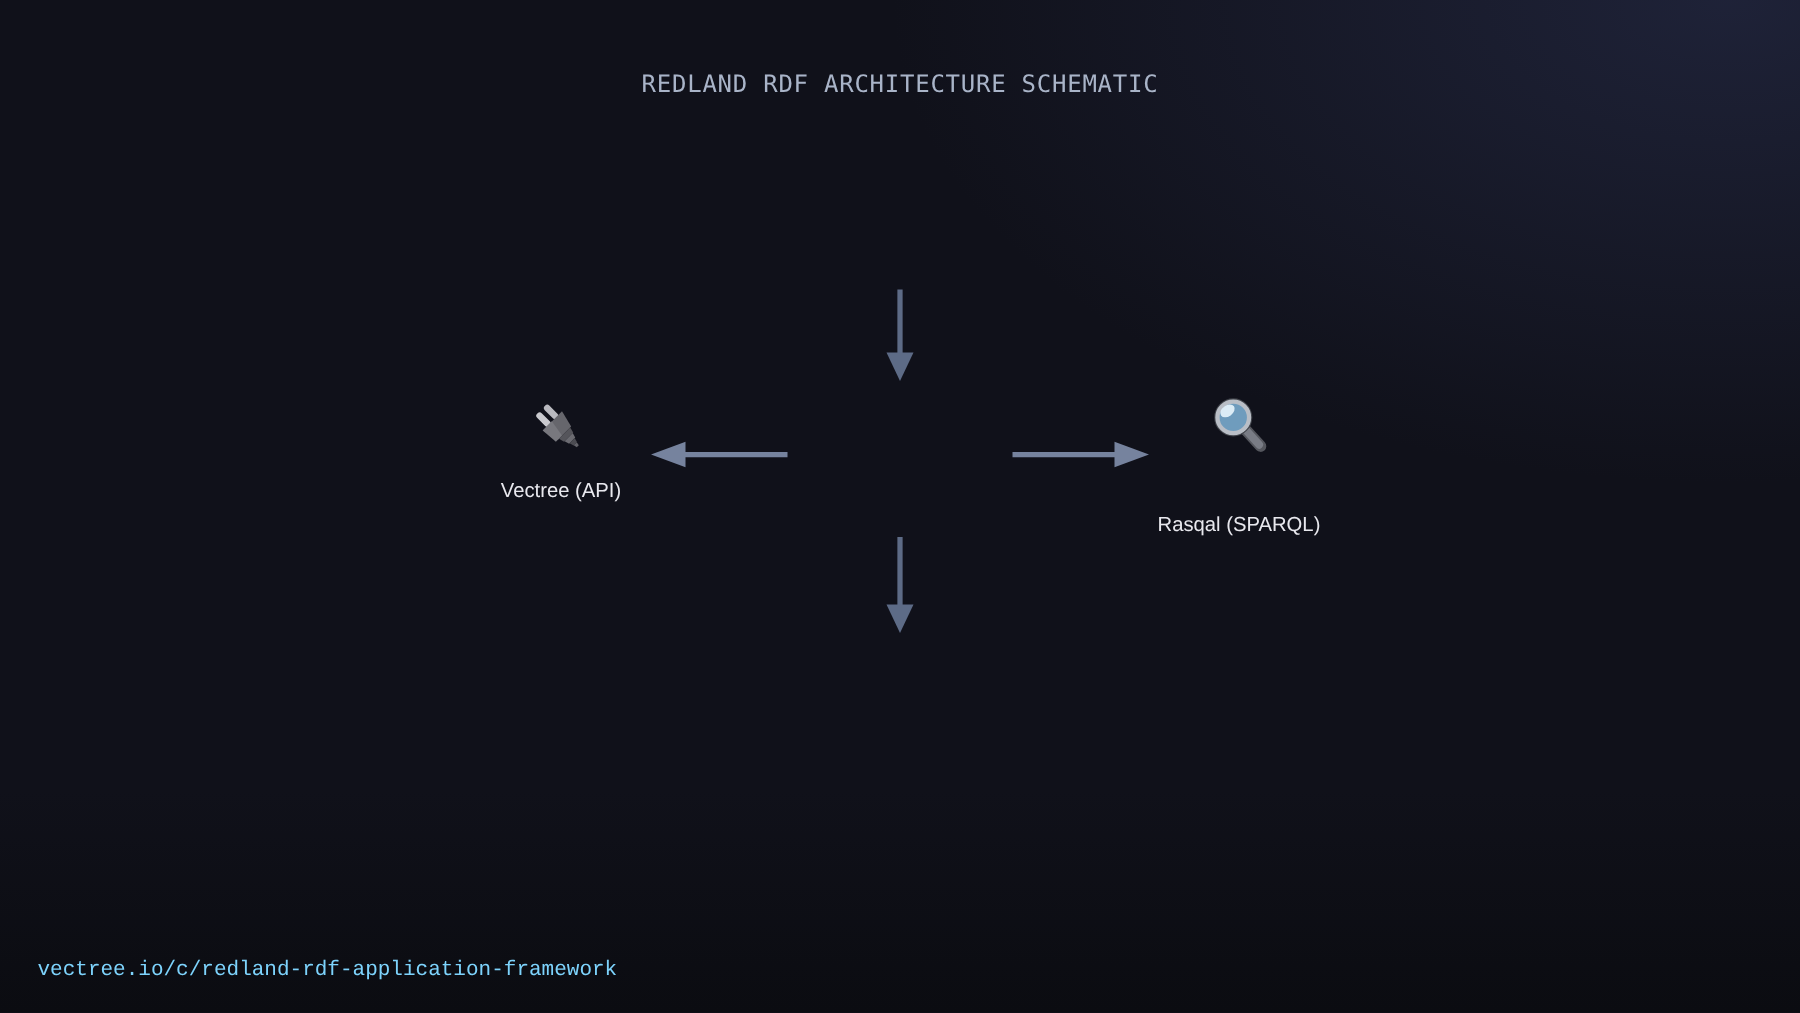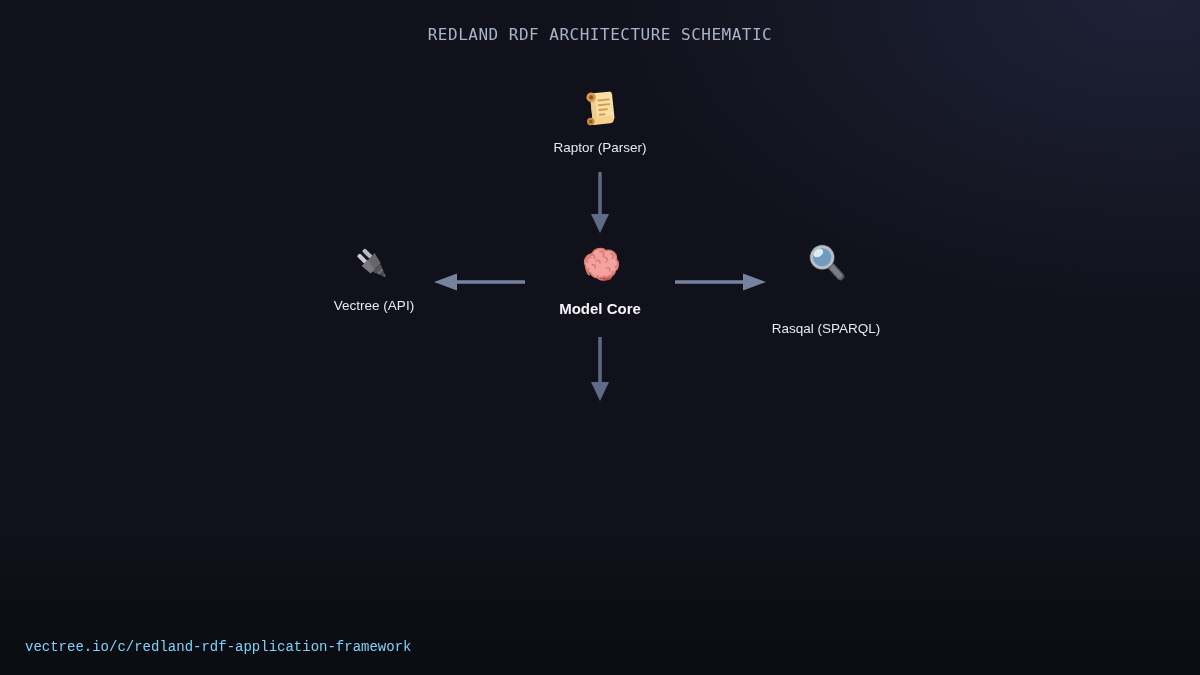--- a/index.html
+++ b/index.html
@@ -4,21 +4,21 @@
 <style>
   html,body{margin:0;padding:0;}
   body{
     width:1200px;height:675px;overflow:hidden;position:relative;
     font-family:"Liberation Sans","DejaVu Sans",sans-serif;
     background:
       radial-gradient(900px 520px at 96% 0%, rgba(42,48,80,0.55), rgba(42,48,80,0) 62%),
       linear-gradient(180deg,#10111a 0%,#10111a 78%,#0b0c11 100%);
     background-color:#10111a;
   }
-  .canvas{position:absolute;inset:0;}
+  .canvas{position:absolute;inset:0;margin-top:21px;}
 
   
   .schematic-title{
     position:absolute;top:25px;left:0;width:100%;text-align:center;
     font-family:"DejaVu Sans Mono","Liberation Mono",monospace;
     font-size:16px;letter-spacing:0.5px;color:#a9b4c8;
   }
 
   
   .node{
@@ -76,64 +76,37 @@
     <g>
       <line x1="675" y1="282" x2="744" y2="282" stroke="#76839e" stroke-width="3.5"></line>
       <polygon points="743,273.5 743,290.5 766,282" fill="#76839e"></polygon>
     </g>
     <g>
       <line x1="600" y1="337" x2="600" y2="384" stroke="#5d6b86" stroke-width="3.5"></line>
       <polygon points="591,382 609,382 600,401" fill="#5d6b86"></polygon>
     </g>
   </svg>
 
-  <div class="node" style="left:600px;top:85px;">
-    <svg class="icon" viewBox="0 0 48 48">
-      <g transform="rotate(-6 24 24)">
-        <rect x="15" y="8" width="23" height="30" rx="3" fill="#f6dfa8"></rect>
-        <rect x="15" y="8" width="5" height="30" fill="#efcd86"></rect>
-        <rect x="12" y="33" width="25" height="8" rx="4" fill="#f3d28c"></rect>
-        <circle cx="13" cy="37" r="4" fill="#c98a3e"></circle>
-        <circle cx="13" cy="37" r="1.8" fill="#8a5a25"></circle>
-        <circle cx="16" cy="12" r="5" fill="#d99a4c"></circle>
-        <circle cx="16" cy="12" r="2.2" fill="#8a5a25"></circle>
-        <line x1="23" y1="16" x2="34" y2="16" stroke="#d89a4a" stroke-width="2" stroke-linecap="round"></line>
-        <line x1="23" y1="21" x2="34" y2="21" stroke="#d89a4a" stroke-width="2" stroke-linecap="round"></line>
-        <line x1="23" y1="26" x2="31" y2="26" stroke="#d89a4a" stroke-width="2" stroke-linecap="round"></line>
-        <line x1="23" y1="31" x2="28" y2="31" stroke="#d89a4a" stroke-width="2" stroke-linecap="round"></line>
-      </g>
-    </svg>
-    <span class="label">Raptor (Parser)</span>
-  </div>
 
   <div class="node" style="left:374px;top:243px;">
     <svg class="icon" viewBox="0 0 48 48">
       <g transform="rotate(-45 24 24)">
         <rect x="18.5" y="4" width="4.5" height="12" rx="2" fill="#c9c9ce"></rect>
         <rect x="26" y="4" width="4.5" height="12" rx="2" fill="#b9b9bf"></rect>
         <path d="M15 15 h19 l-3 12 h-13 z" fill="#66666c"></path>
         <path d="M15 15 h9 l-2 12 h-6 z" fill="#78787e"></path>
         <path d="M19 27 h11 l-1 4 h-9 z" fill="#55555b"></path>
         <path d="M20.5 31 h8 l-1 3.5 h-6 z" fill="#6b6b71"></path>
         <path d="M22 34.5 h5 l-0.8 3 h-3.4 z" fill="#4c4c52"></path>
         <path d="M23 37.5 h3 l-0.5 2.5 h-2 z" fill="#626268"></path>
       </g>
     </svg>
     <span class="label">Vectree (API)</span>
   </div>
 
-  <div class="node core" style="left:600px;top:242px;">
-    <svg class="icon" viewBox="0 0 48 48">
-      <path d="M33 30 l6 3 -4 6 -8 2 -3 -5 z" fill="#c4554e"></path>
-      <path d="M9 25 c-3-6 1-12 7-13 2-5 10-7 14-3 6-2 12 3 11 9 3 3 3 9-1 12 -1 5-7 8-12 6 -5 3-12 1-14-4 -3-1-5-4-5-7z" fill="#f2a3a0" stroke="#db7a73" stroke-width="1.6" stroke-linejoin="round"></path>
-      <path d="M14 14 c3-2 5 1 4 3 m6-7 c4-1 5 3 3 5 m8-3 c3 0 4 3 2 5 m4 2 c3 2 2 6-1 7 m-3 5 c1 3-2 5-4 4 m-7 4 c-3 1-5-2-4-4 m-9-1 c-3-1-3-5-1-6 m-1-7 c-2-3 1-6 3-5" fill="none" stroke="#db7a73" stroke-width="1.8" stroke-linecap="round"></path>
-      <path d="M20 20 c2-2 5 0 4 2 m5-6 c3 0 3 4 1 5 m-14 3 c2-1 4 1 3 3 m12 0 c2-1 4 1 3 3" fill="none" stroke="#db7a73" stroke-width="1.6" stroke-linecap="round"></path>
-    </svg>
-    <span class="label">Model Core</span>
-  </div>
 
   <div class="node" style="left:826px;top:240px;gap:35px;">
     <svg class="icon" viewBox="0 0 48 48">
       <line x1="29" y1="27" x2="39" y2="38" stroke="#55575e" stroke-width="8" stroke-linecap="round"></line>
       <line x1="29" y1="27" x2="38" y2="37" stroke="#797c85" stroke-width="5.5" stroke-linecap="round"></line>
       <circle cx="20" cy="18" r="12.5" fill="#6f9cbd" stroke="#3f4249" stroke-width="1.5"></circle>
       <circle cx="20" cy="18" r="11" fill="none" stroke="#b9bec6" stroke-width="3"></circle>
       <ellipse cx="16" cy="13.5" rx="5.5" ry="3.8" fill="#dcecf6" transform="rotate(-35 16 13.5)"></ellipse>
     </svg>
     <span class="label">Rasqal (SPARQL)</span>

